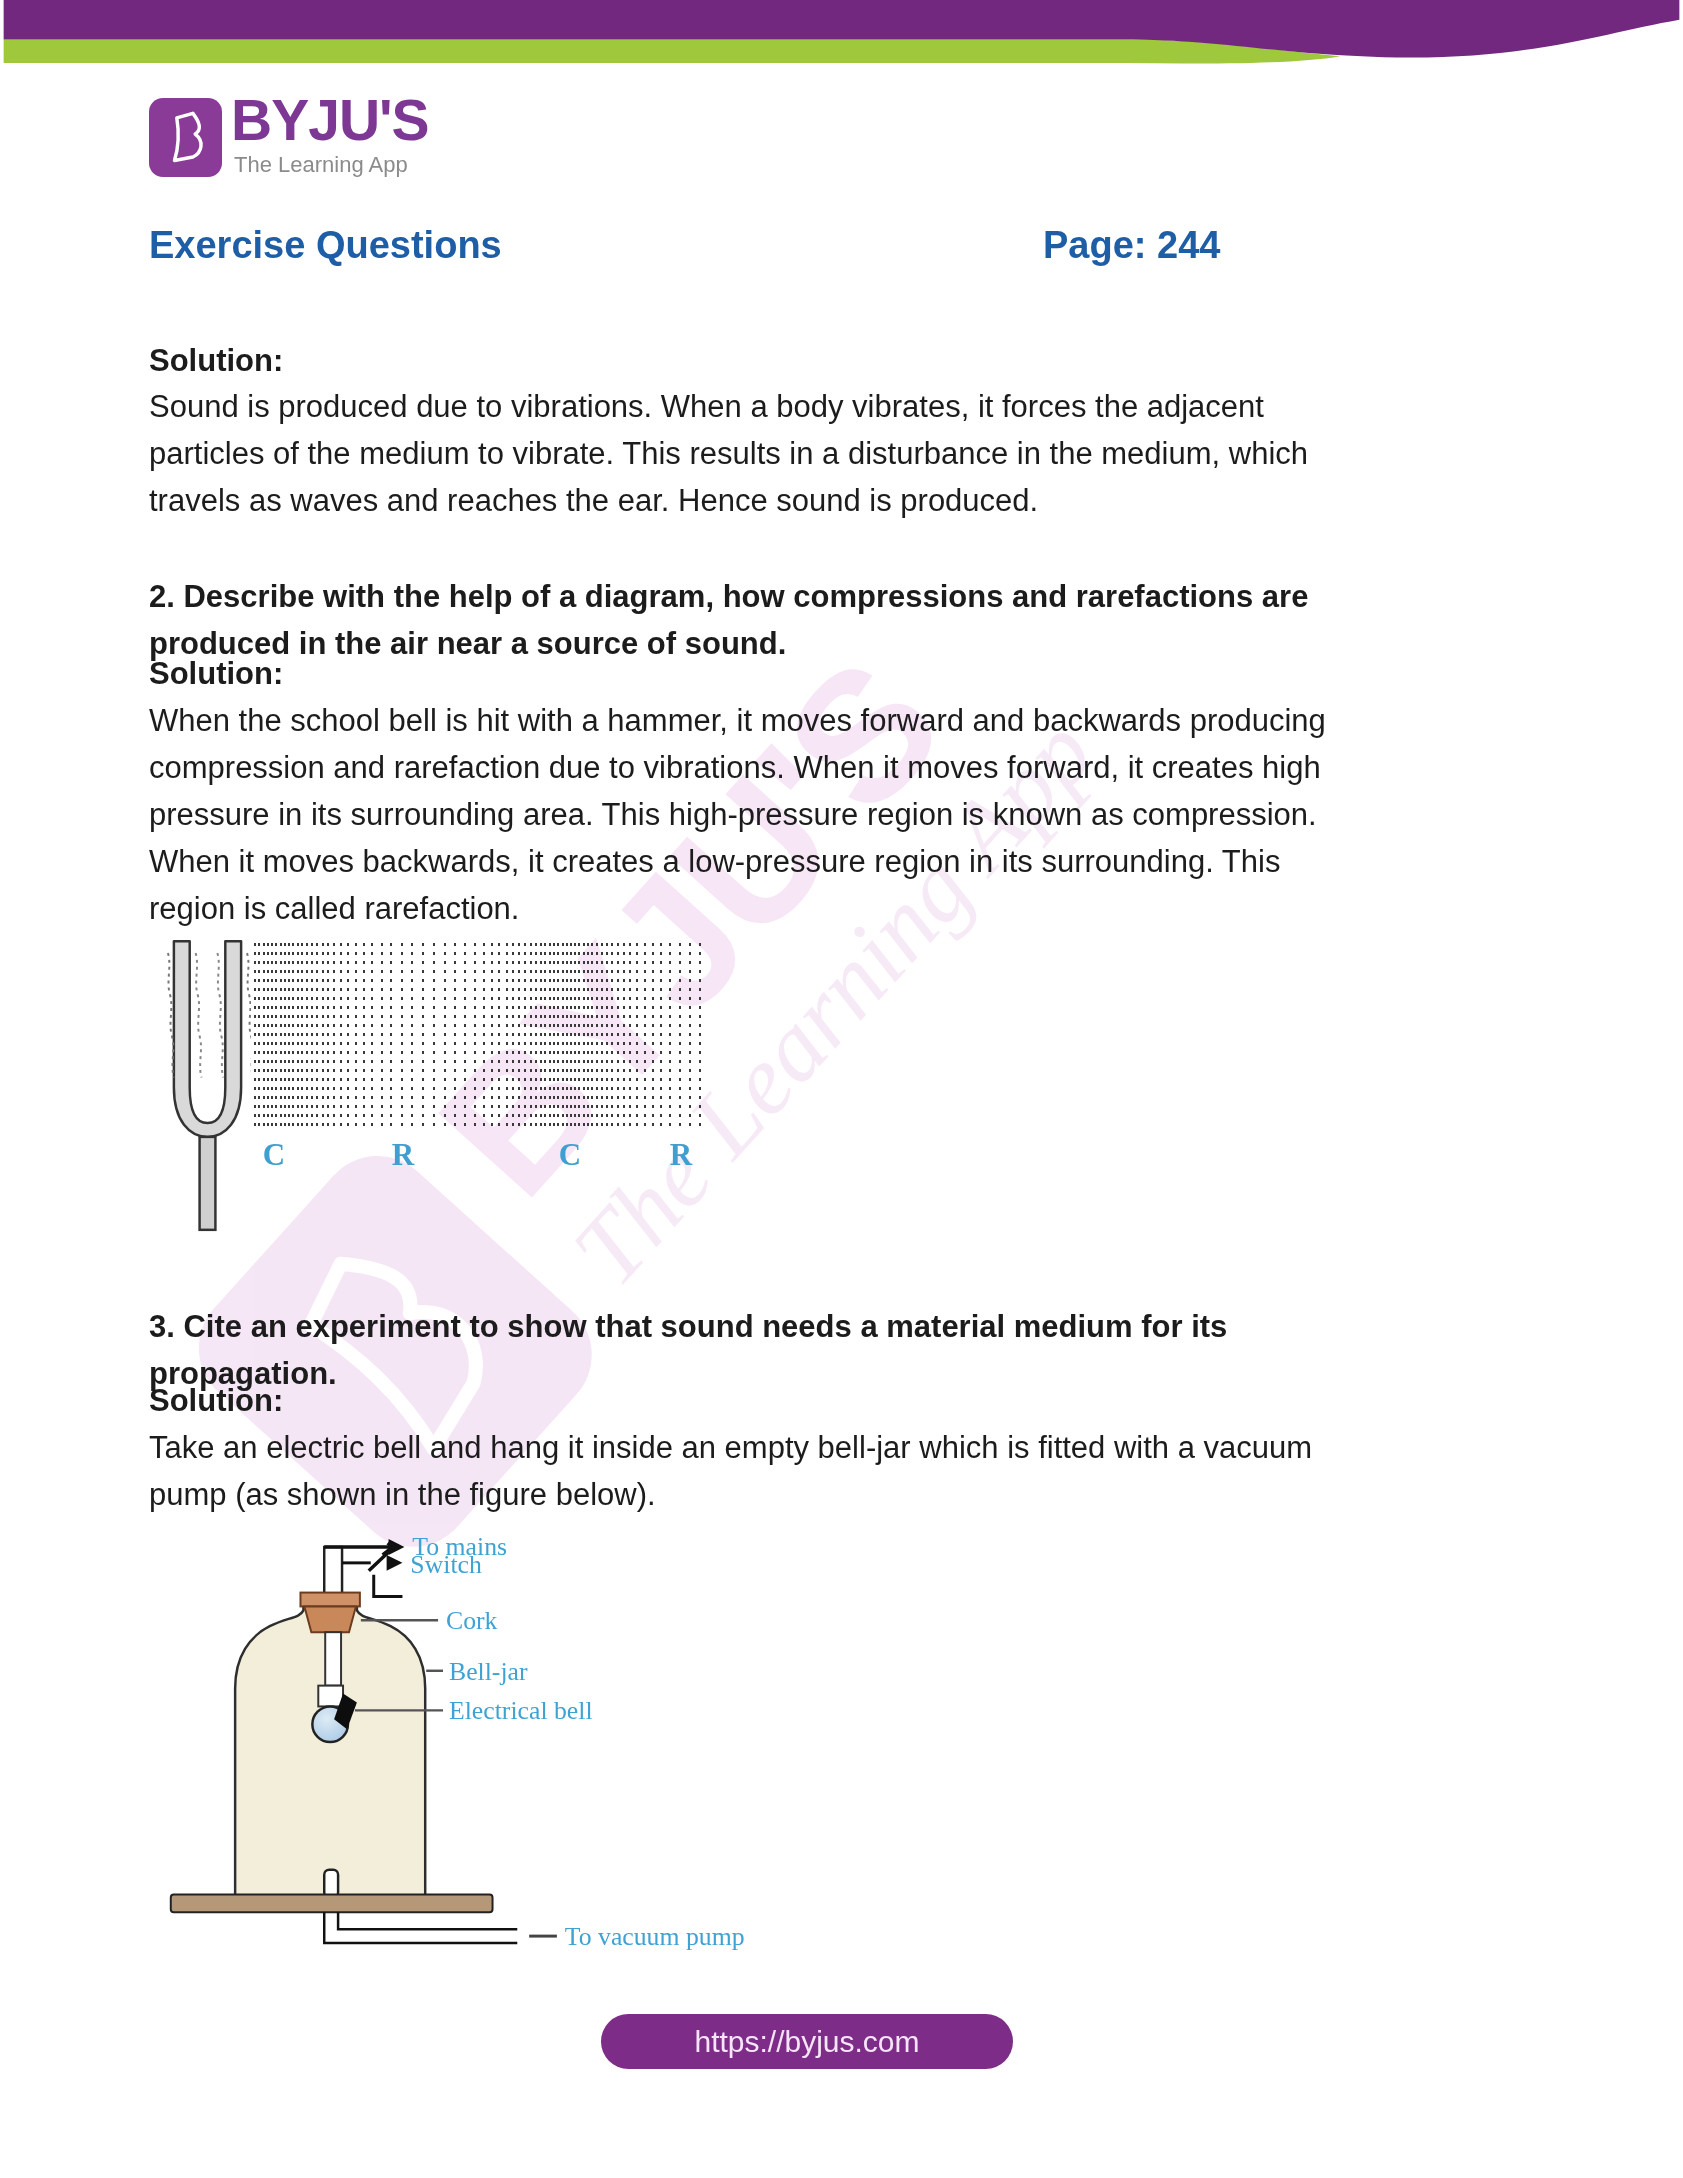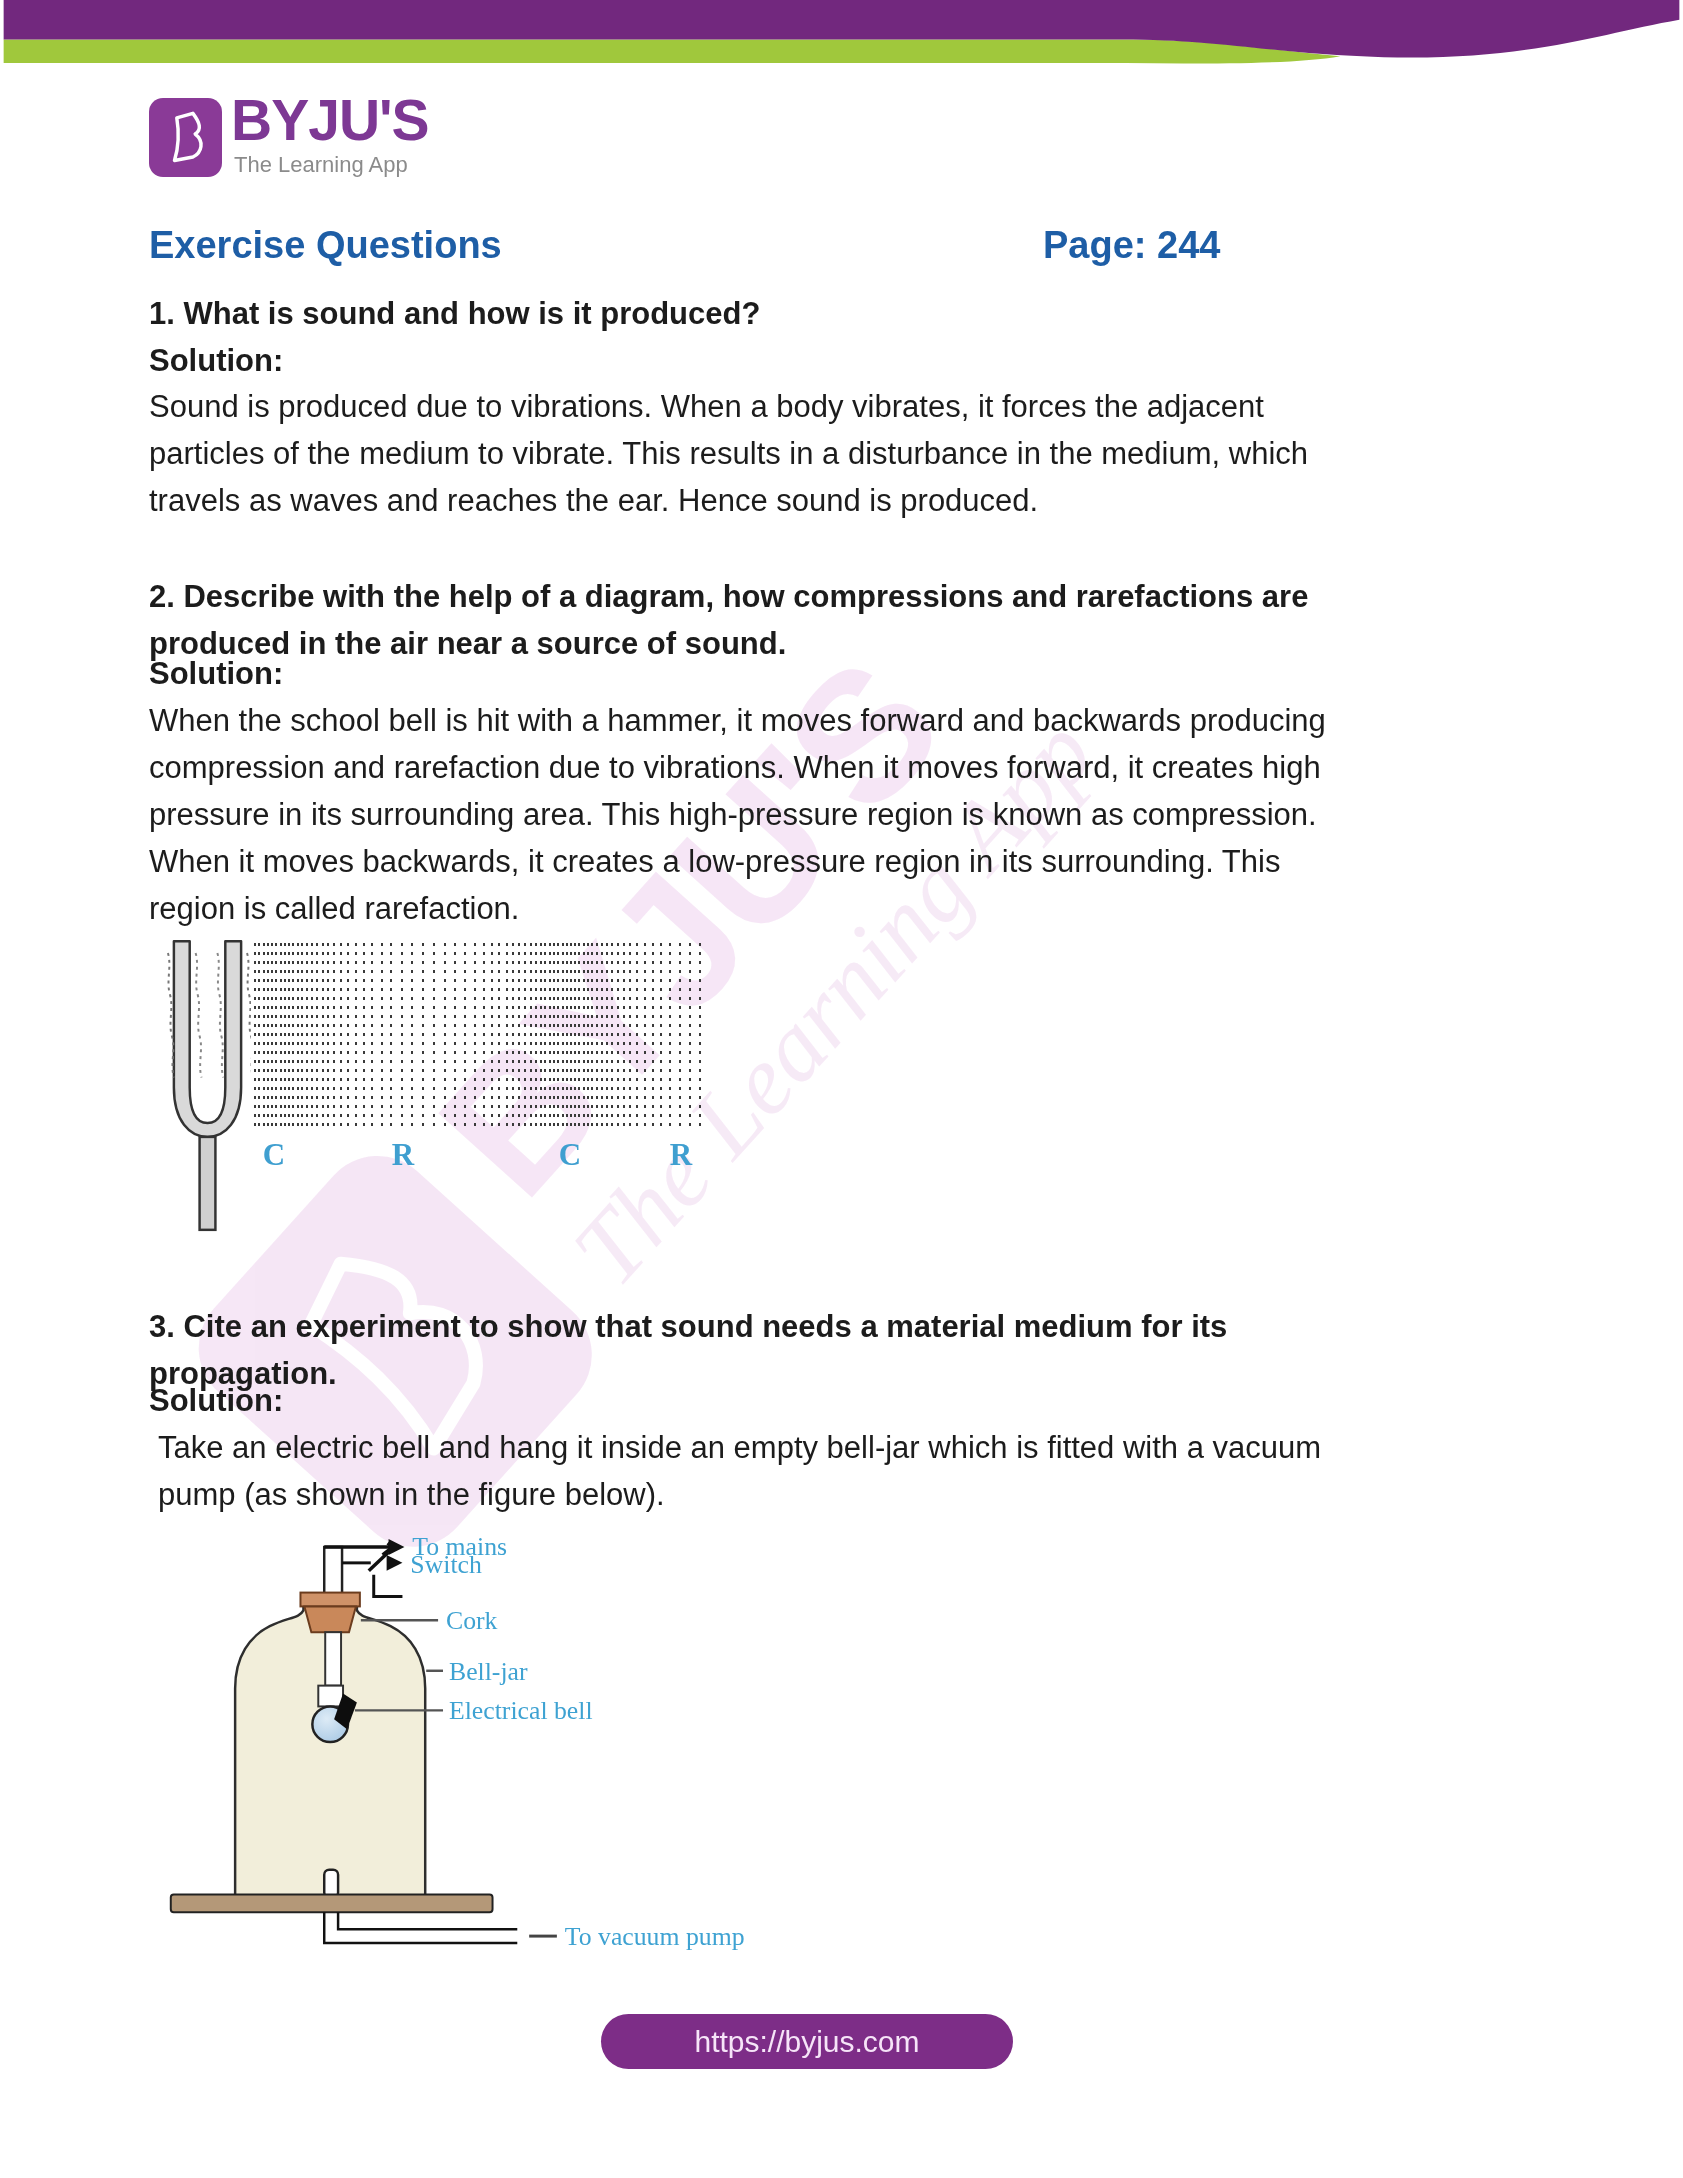--- a/index.html
+++ b/index.html
@@ -72,21 +72,20 @@
       <path d="M12 6 L26 2 C32 10 34 16 28 20 C36 26 34 36 26 40 L10 43 C14 30 14 18 12 6 Z" fill="none" stroke="#ffffff" stroke-width="3" stroke-linejoin="round"></path>
     </svg>
   </div>
   <div class="brand-name">BYJU'S</div>
   <div class="brand-tagline">The Learning App</div>
 
 
   <div class="content blue-head" style="top:224px;">Exercise Questions</div>
   <div class="content blue-head" style="top:224px;left:1043px;width:396px;">Page: 244</div>
 
-  <div class="content q" style="top:290px;">1. What is sound and how is it produced?</div>
   <div class="content sol" style="top:337px;">Solution:</div>
   <div class="content ans" style="top:383px;">Sound is produced due to vibrations. When a body vibrates, it forces the adjacent
 particles of the medium to vibrate. This results in a disturbance in the medium, which
 travels as waves and reaches the ear. Hence sound is produced.</div>
 
   <div class="content q" style="top:573px;">2. Describe with the help of a diagram, how compressions and rarefactions are
 produced in the air near a source of sound.</div>
   <div class="content sol" style="top:650px;">Solution:</div>
   <div class="content ans" style="top:697px;">When the school bell is hit with a hammer, it moves forward and backwards producing
 compression and rarefaction due to vibrations. When it moves forward, it creates high
@@ -177,21 +176,21 @@
       <div class="wave-col" style="left: 408px;"></div>
       <div class="wave-col" style="left: 417px;"></div>
       <div class="wave-col" style="left: 427px;"></div>
       <div class="wave-col" style="left: 437px;"></div>
       <div class="wave-col" style="left: 447px;"></div>
     </div>
 
   <div class="content q" style="top:1284px;margin-top:19px;">3. Cite an experiment to show that sound needs a material medium for its
 propagation.</div>
   <div class="content sol" style="top:1377px;">Solution:</div>
-  <div class="content ans" style="top:1424px;margin-left:9px;">Take an electric bell and hang it inside an empty bell-jar which is fitted with a vacuum
+  <div class="content ans" style="top:1424px;">Take an electric bell and hang it inside an empty bell-jar which is fitted with a vacuum
 pump (as shown in the figure below).</div>
 
   <svg id="belljar" width="693" height="446" viewBox="0 0 700 450">
     <defs>
       <radialGradient id="bellg" cx="40%" cy="35%" r="75%">
         <stop offset="0%" stop-color="#ddebf6"></stop>
           <stop offset="100%" stop-color="#a9c9e4"></stop>
       </radialGradient>
     </defs>
 

